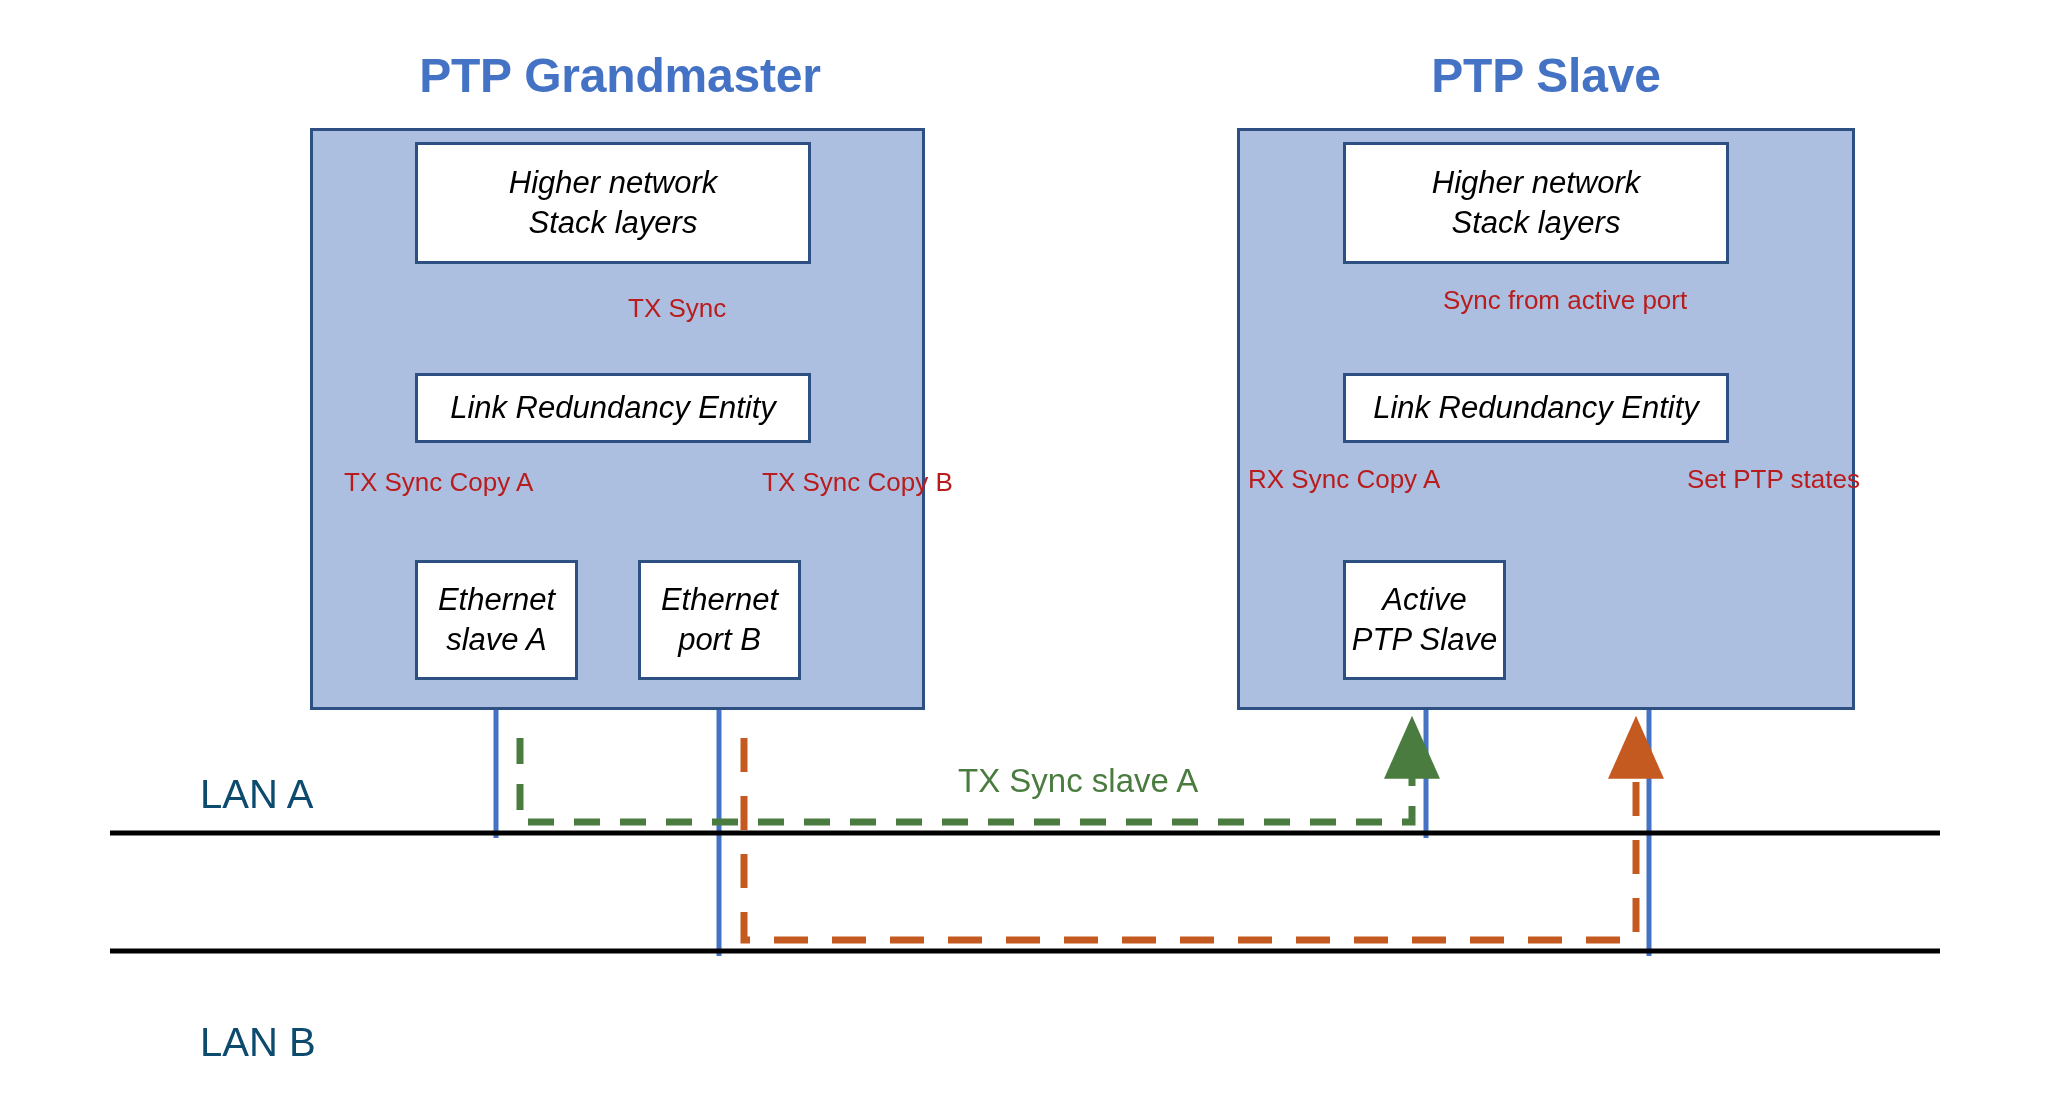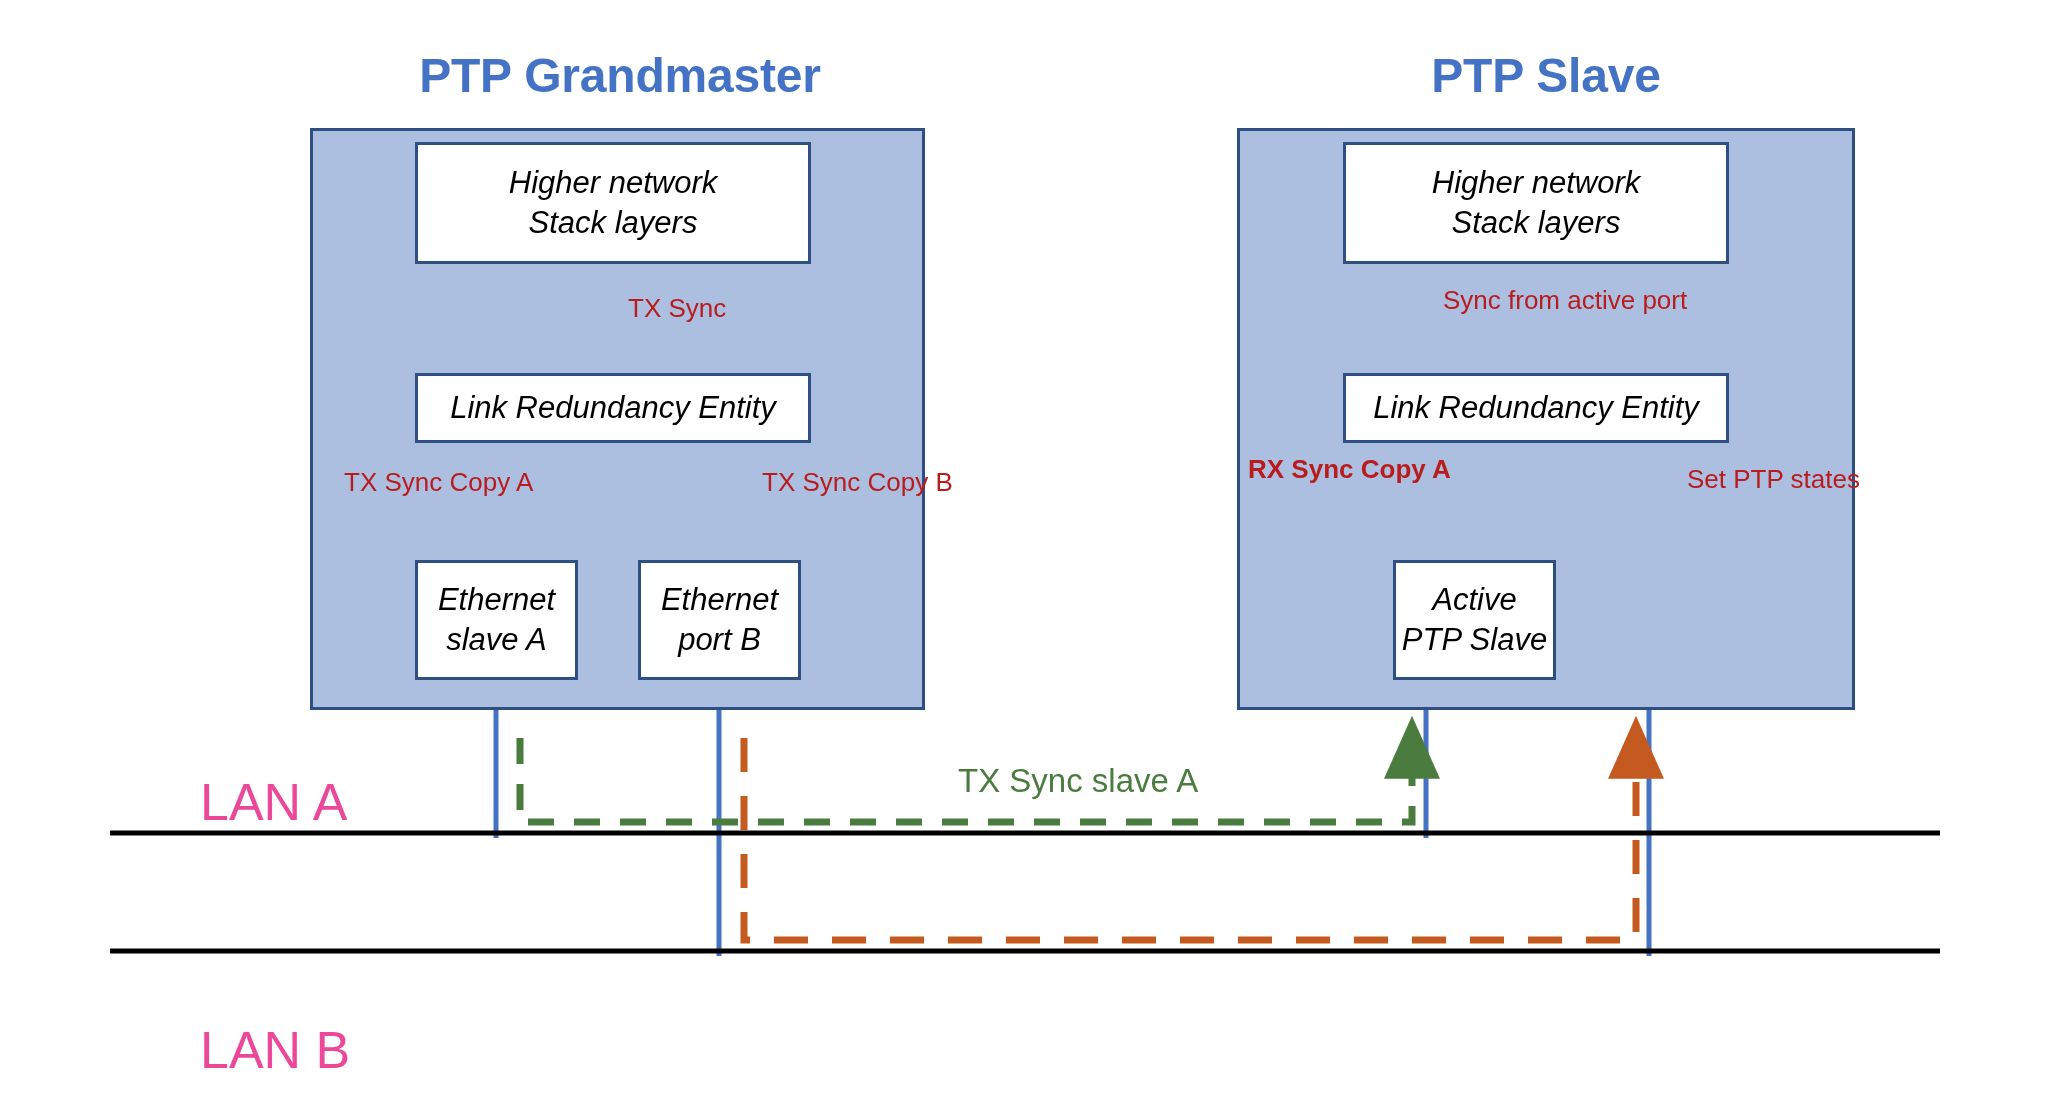--- a/index.html
+++ b/index.html
@@ -56,22 +56,22 @@
   .caption {
     position: absolute;
     color: #b91c1c;
     font-size: 26px;
     line-height: 1.3;
     white-space: nowrap;
   }
   .caption.right { text-align: right; }
   .lan-label {
     position: absolute;
-    color: #ec4899;
-    font-size: 52px;
+    color: #0c4a6e;
+    font-size: 40px;
     font-weight: 500;
     white-space: nowrap;
   }
   .frame-label {
     position: absolute;
     font-size: 33px;
     font-weight: 500;
     white-space: nowrap;
   }
   
@@ -177,31 +177,31 @@
 
   <div class="caption" style="left:1443px; top:284px;">
     <span>Sync from</span>
     <span>active port</span>
   </div>
 
   <div class="node" style="left:1343px; top:373px; width:386px; height:70px;">
     <span>Link Redundancy Entity</span>
   </div>
 
-  <div class="caption right" style="left:1248px; top:453px; width:148px;font-weight:bold;">
+  <div class="caption right" style="left:1248px; top:463px; width:148px;">
     <span>RX  Sync</span>
     <span>Copy A</span>
   </div>
 
   <div class="caption" style="left:1687px; top:463px;">
     <span>Set PTP</span>
     <span>states</span>
   </div>
 
-  <div class="node" style="left:1393px; top:560px; width:163px; height:120px;">
+  <div class="node" style="left:1343px; top:560px; width:163px; height:120px;">
     <span>Active</span>
     <span>PTP Slave</span>
   </div>
 
 
   <div class="lan-label" style="left:200px; top:772px;">LAN A</div>
 
   <div class="lan-label" style="left:200px; top:1020px;">LAN B</div>
 
   <div class="frame-label" style="left:958px; top:762px; color:#4a7c3f;">TX Sync slave A</div>

